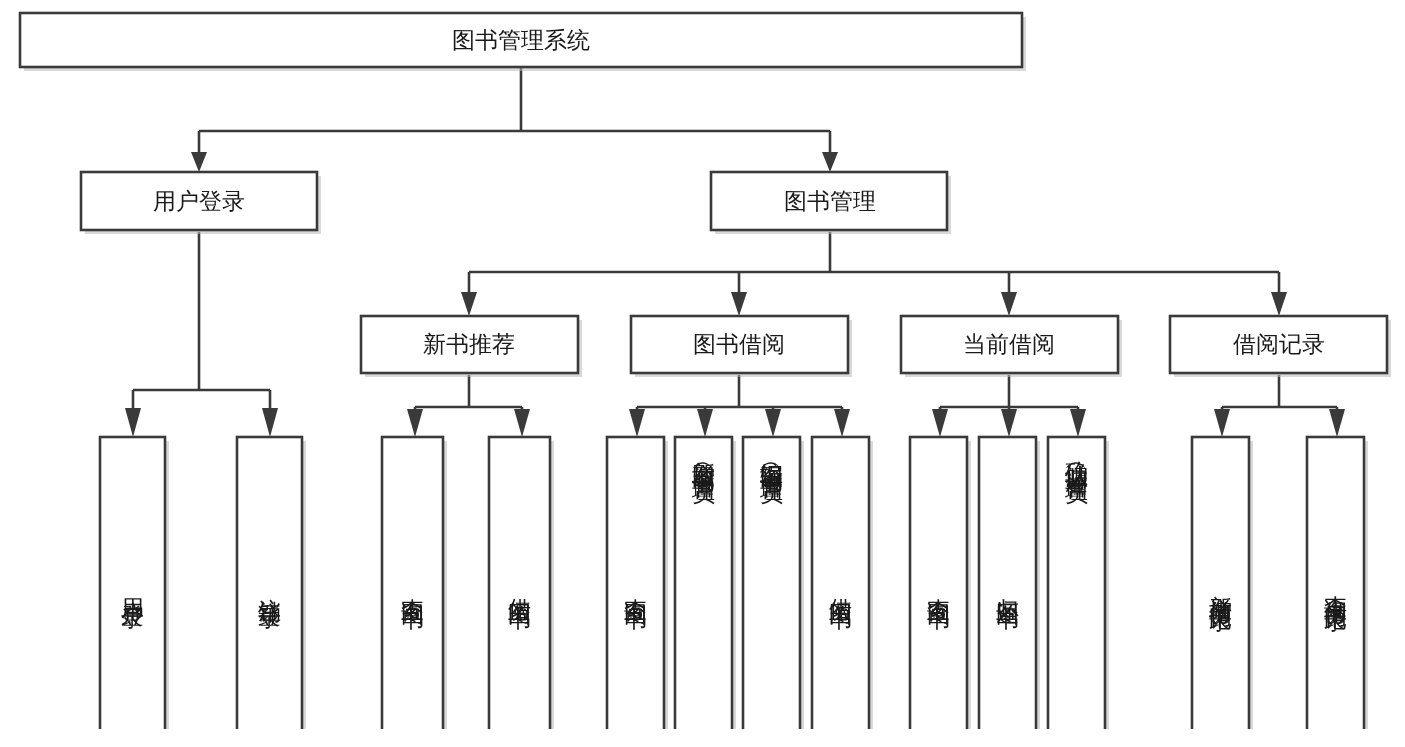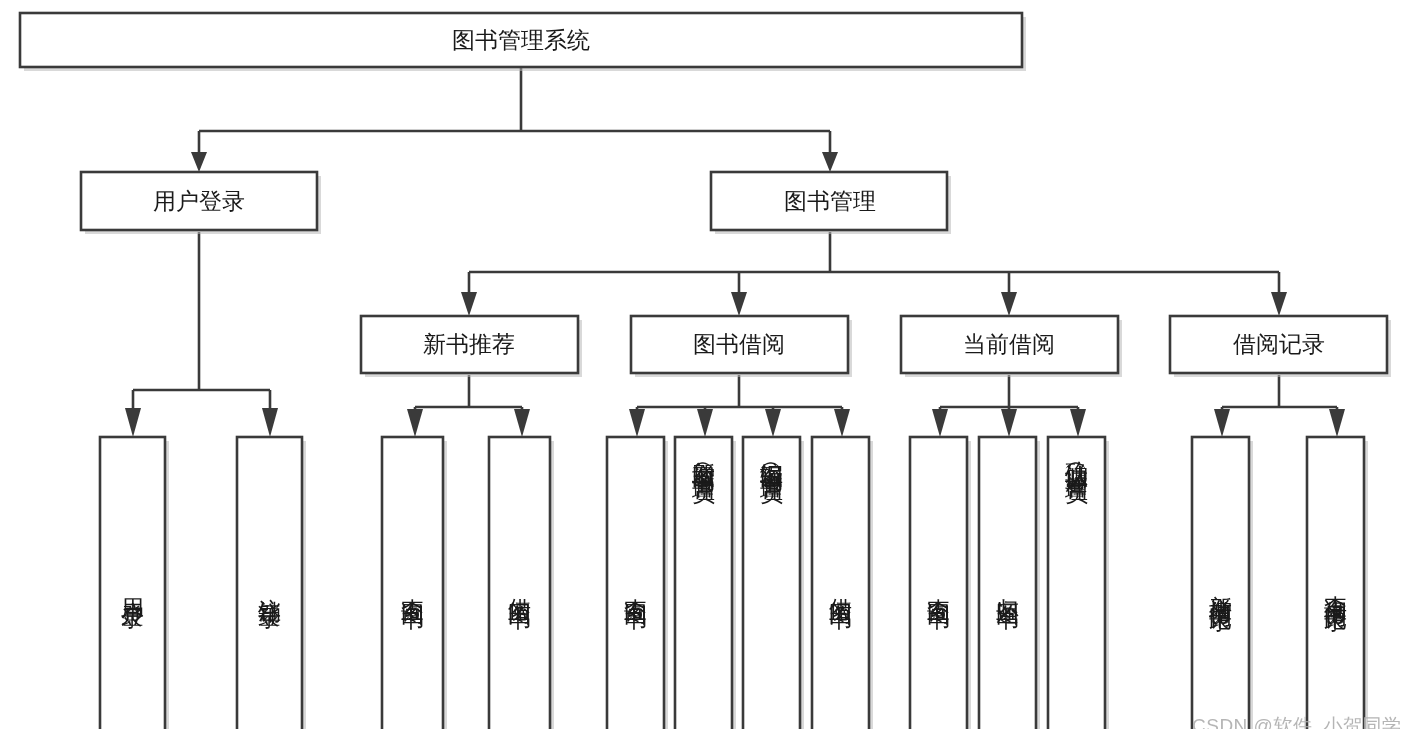--- a/index.html
+++ b/index.html
@@ -297,15 +297,14 @@
   </div>
 
   <div class="vnode" style="left:1192px; top:437px; width:57px; height:298px;">
     <span class="vnode-inner">新增借阅记录</span>
   </div>
 
   <div class="vnode" style="left:1307px; top:437px; width:57px; height:298px;">
     <span class="vnode-inner">查询借阅记录</span>
   </div>
 
-  <div class="watermark" style="left:1192px; top:713px;">CSDN @软件_小贺同学</div>
 
 </div>
 
 </body></html>

